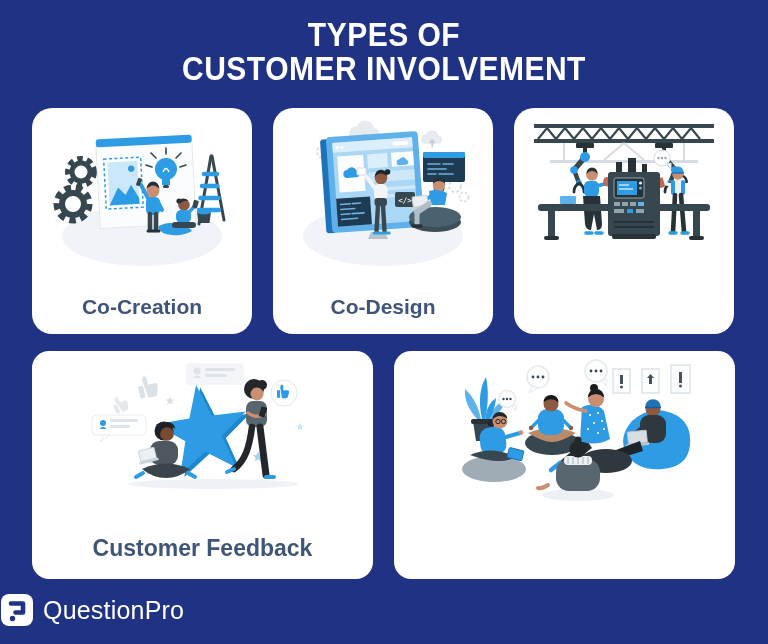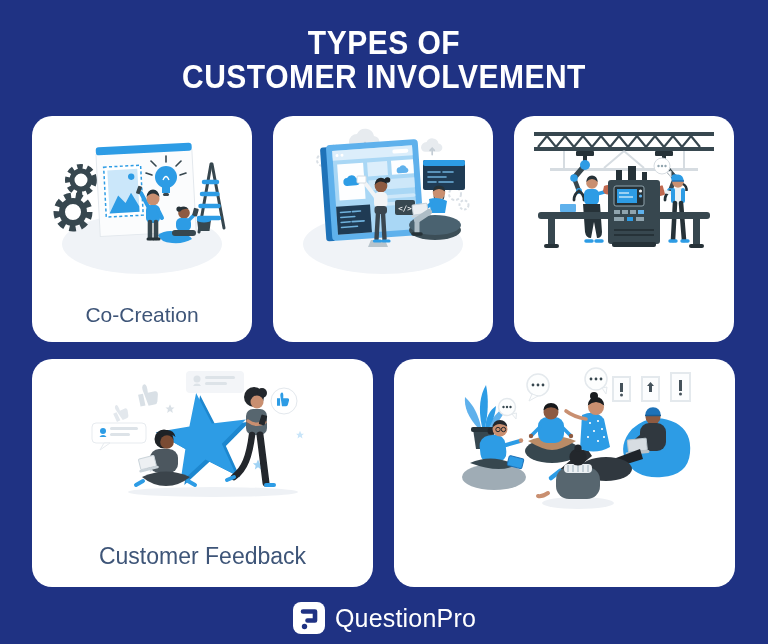--- a/index.html
+++ b/index.html
@@ -2,21 +2,21 @@
 <html style="--background: #1F3283; --card_bg: #FFFFFF; --title_text: #FFFFFF; --label_text: #3E5578; --illustration_blue: #2D9CE5; --illustration_dark: #37474F;"><head>
 <meta charset="utf-8">
 <style>
   * { margin:0; padding:0; box-sizing:border-box; }
   html,body { width:768px; height:644px; }
   body {
     background: var(--background, #1F3283);
     font-family: "Liberation Sans", sans-serif;
     overflow: hidden;
   }
-  .page { width:768px; height:644px; padding-top:28px; }
+  .page { width:768px; height:644px; padding-top:20px; }
   .title {
     color: var(--title_text, #FFFFFF);
     text-align:center;
     font-weight:bold;
     font-size:30px;
     line-height:32px;
     letter-spacing:0.5px;
     transform: scaleY(1.08);
     margin-bottom:24px;
   }
@@ -24,32 +24,32 @@
   .row { display:flex; gap:21px; }
   .row-top { margin-bottom:17px; }
   .card {
     background: var(--card_bg, #FFFFFF);
     border-radius:20px;
     display:flex; flex-direction:column; align-items:center;
     justify-content:space-between;
     overflow:hidden;
   }
   .row-top .card { width:220px; height:226px; padding:4px 0 15px; }
-  .row-bottom .card { width:341px; height:228px; padding:6px 0 17px; }
+  .row-bottom .card { width:341px; height:228px; padding:6px 0 17px;border-radius:17px; }
   .card-label {
     color: var(--label_text, #3E5578);
-    font-weight:normal;
+    font-weight:bold;
     font-size:21px;
     text-align:center;
   }
   .row-bottom .card-label { font-size:23px; }
   .illu { display:block; }
   .footer {
     margin-top:14px;
-    display:flex; align-items:center; justify-content:center; gap:9px;
+    display:flex; align-items:center; gap:9px;
   }
   .brand {
     color:#FFFFFF; font-size:25px; letter-spacing:0.2px;
   }
 </style>
 </head>
 <body>
 
 <div class="page">
 
@@ -216,20 +216,21 @@
             <path d="M148 84 l-8 6" stroke="#2D9CE5" stroke-width="3.6" stroke-linecap="round"></path>
             <g transform="rotate(-8 138 92)">
               <rect x="130" y="84" width="15" height="10" rx="1" fill="#ECEFF2" stroke="#C9D2D9"></rect>
               <rect x="128" y="94" width="19" height="2.5" rx="1.2" fill="#C9D2D9"></rect>
             </g>
             <path d="M146 92 l-12 8" stroke="#AEBDC6" stroke-width="6" stroke-linecap="round"></path>
             <path d="M134 100 v12" stroke="#AEBDC6" stroke-width="5" stroke-linecap="round"></path>
             <path d="M130 114 h8" stroke="#263238" stroke-width="3.5" stroke-linecap="round"></path>
           </g>
         </svg>
+        <div class="card-label">Co-Design</div>
       </div>
 
       <div class="card">
         <svg class="illu" width="204" height="168" viewBox="0 0 200 168">
           <g>
             <path d="M14 27 l9 -11 9 11 9 -11 9 11 9 -11 9 11 9 -11 9 11 9 -11 9 11 9 -11 9 11 9 -11 9 11 9 -11 9 11 9 -11 9 11" stroke="#37474F" stroke-width="2.2" fill="none"></path>
             <rect x="10" y="12" width="180" height="4" fill="#37474F"></rect>
             <rect x="10" y="27" width="180" height="4" fill="#37474F"></rect>
             <rect x="26" y="48" width="148" height="3" fill="#D6DCE1"></rect>
             <path d="M40 31 v17 M160 31 v17 M100 31 l-20 17 M100 31 l20 17" stroke="#D6DCE1" stroke-width="2" fill="none"></path>

